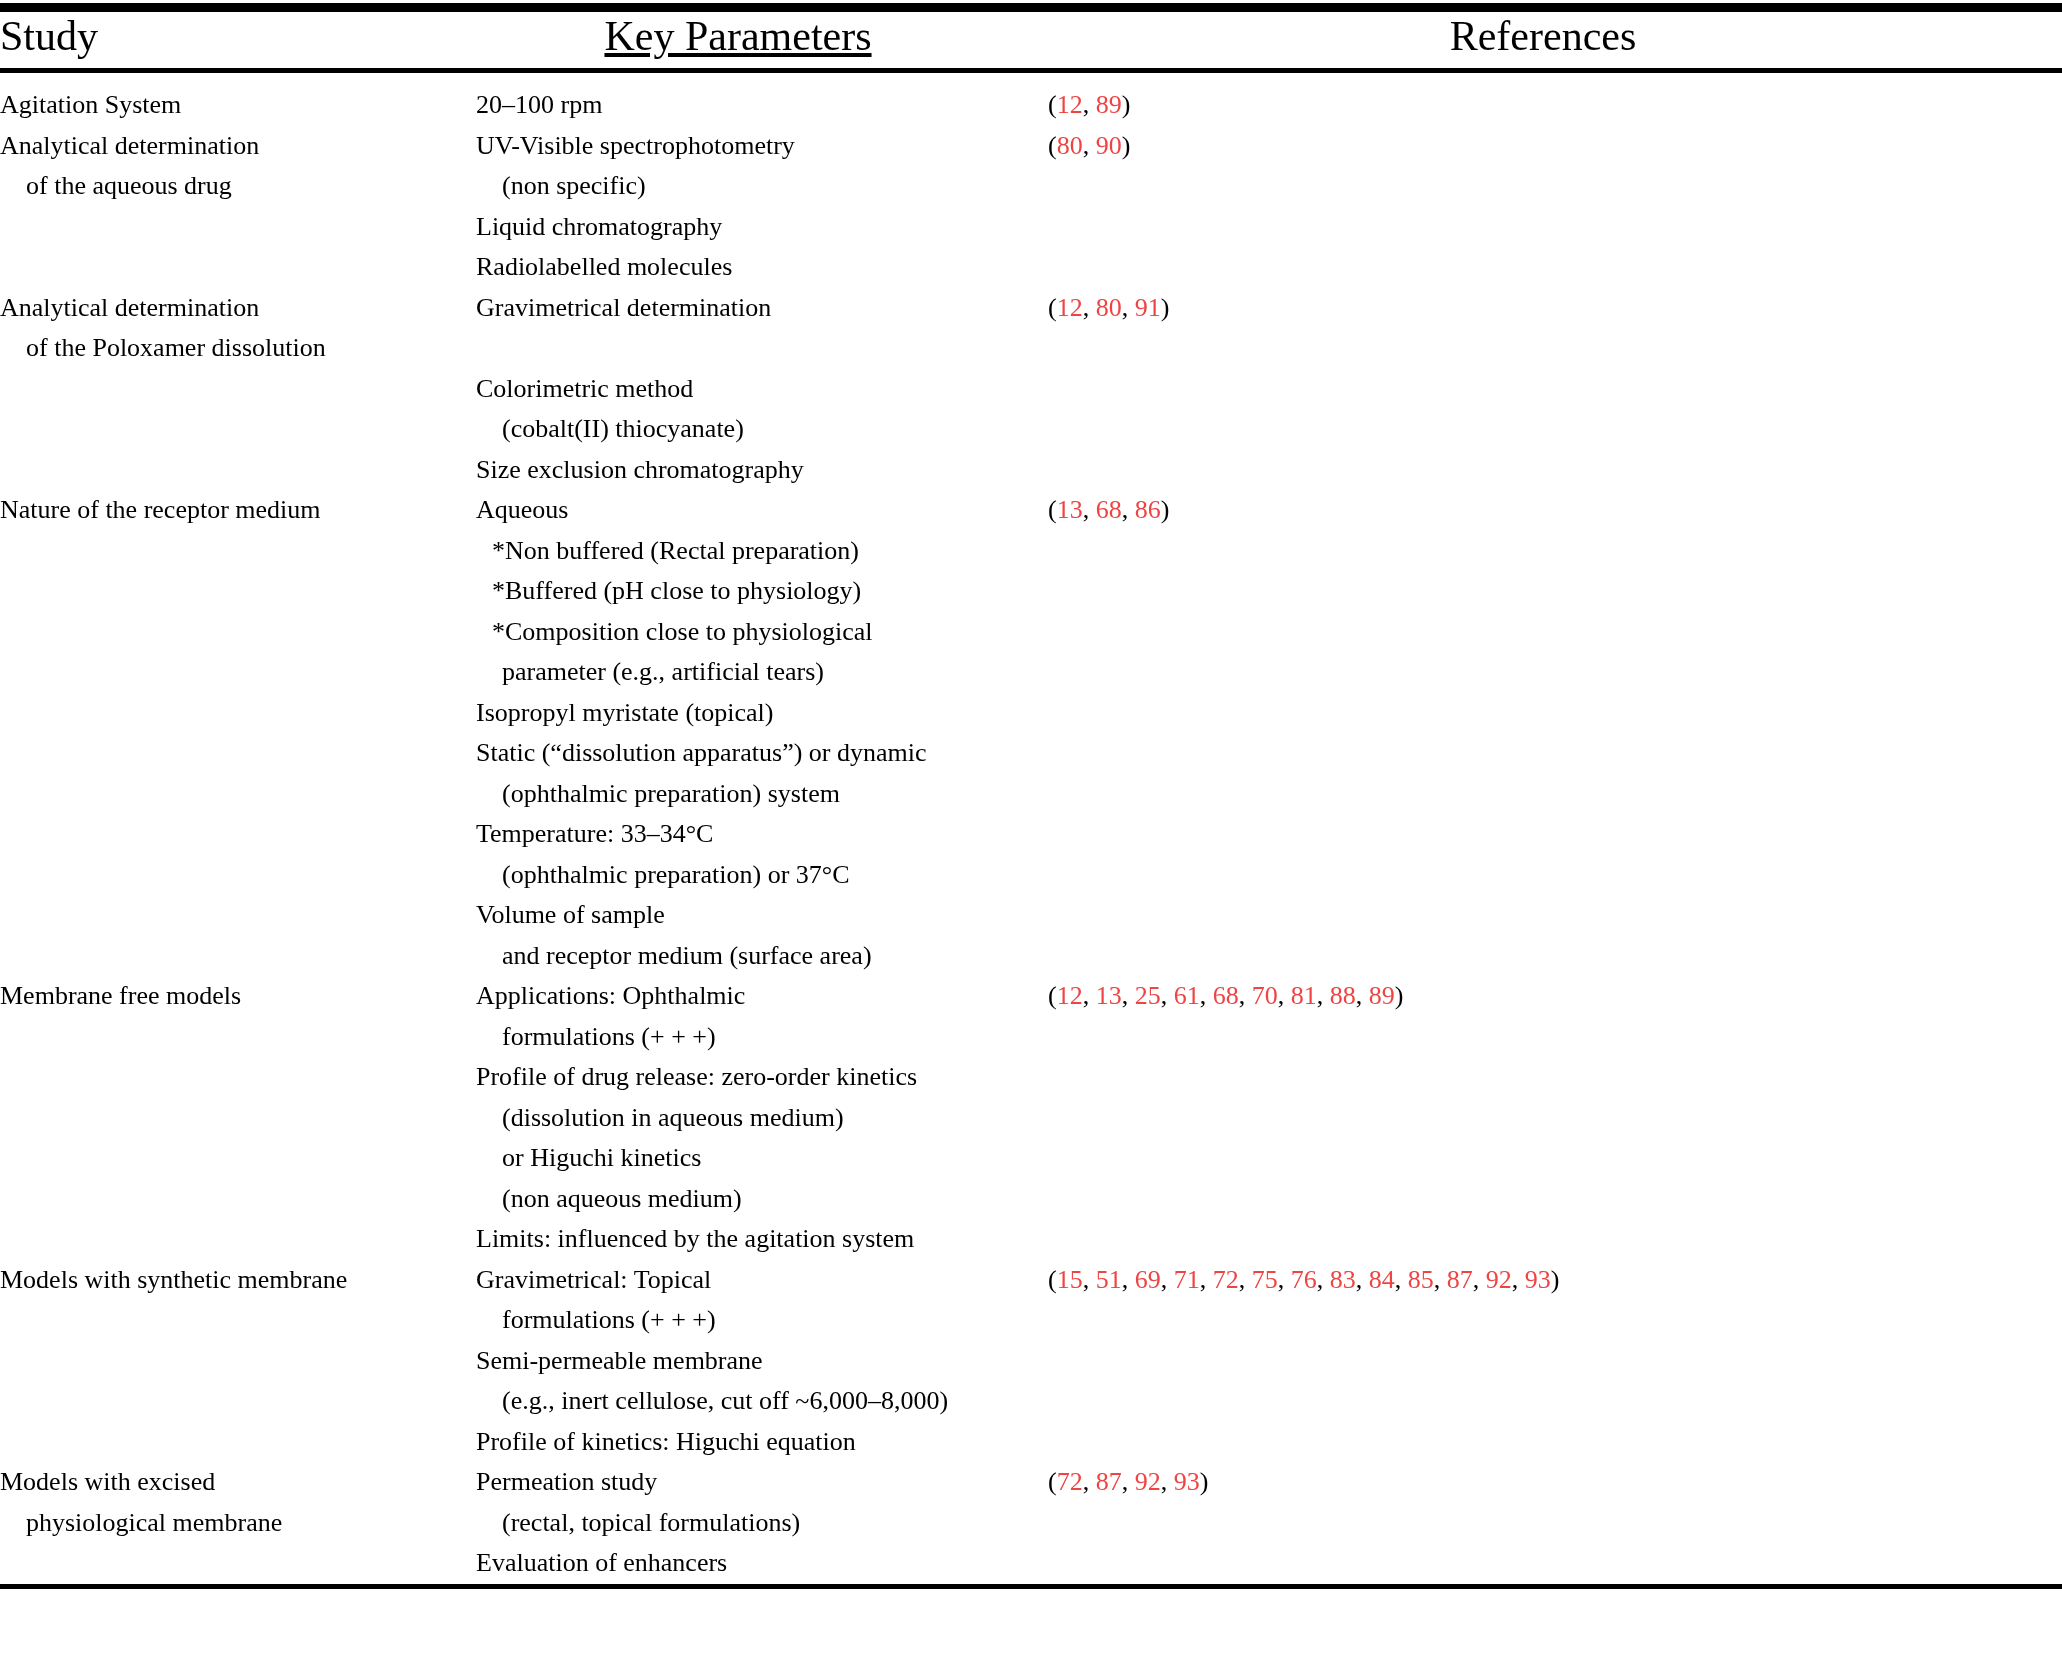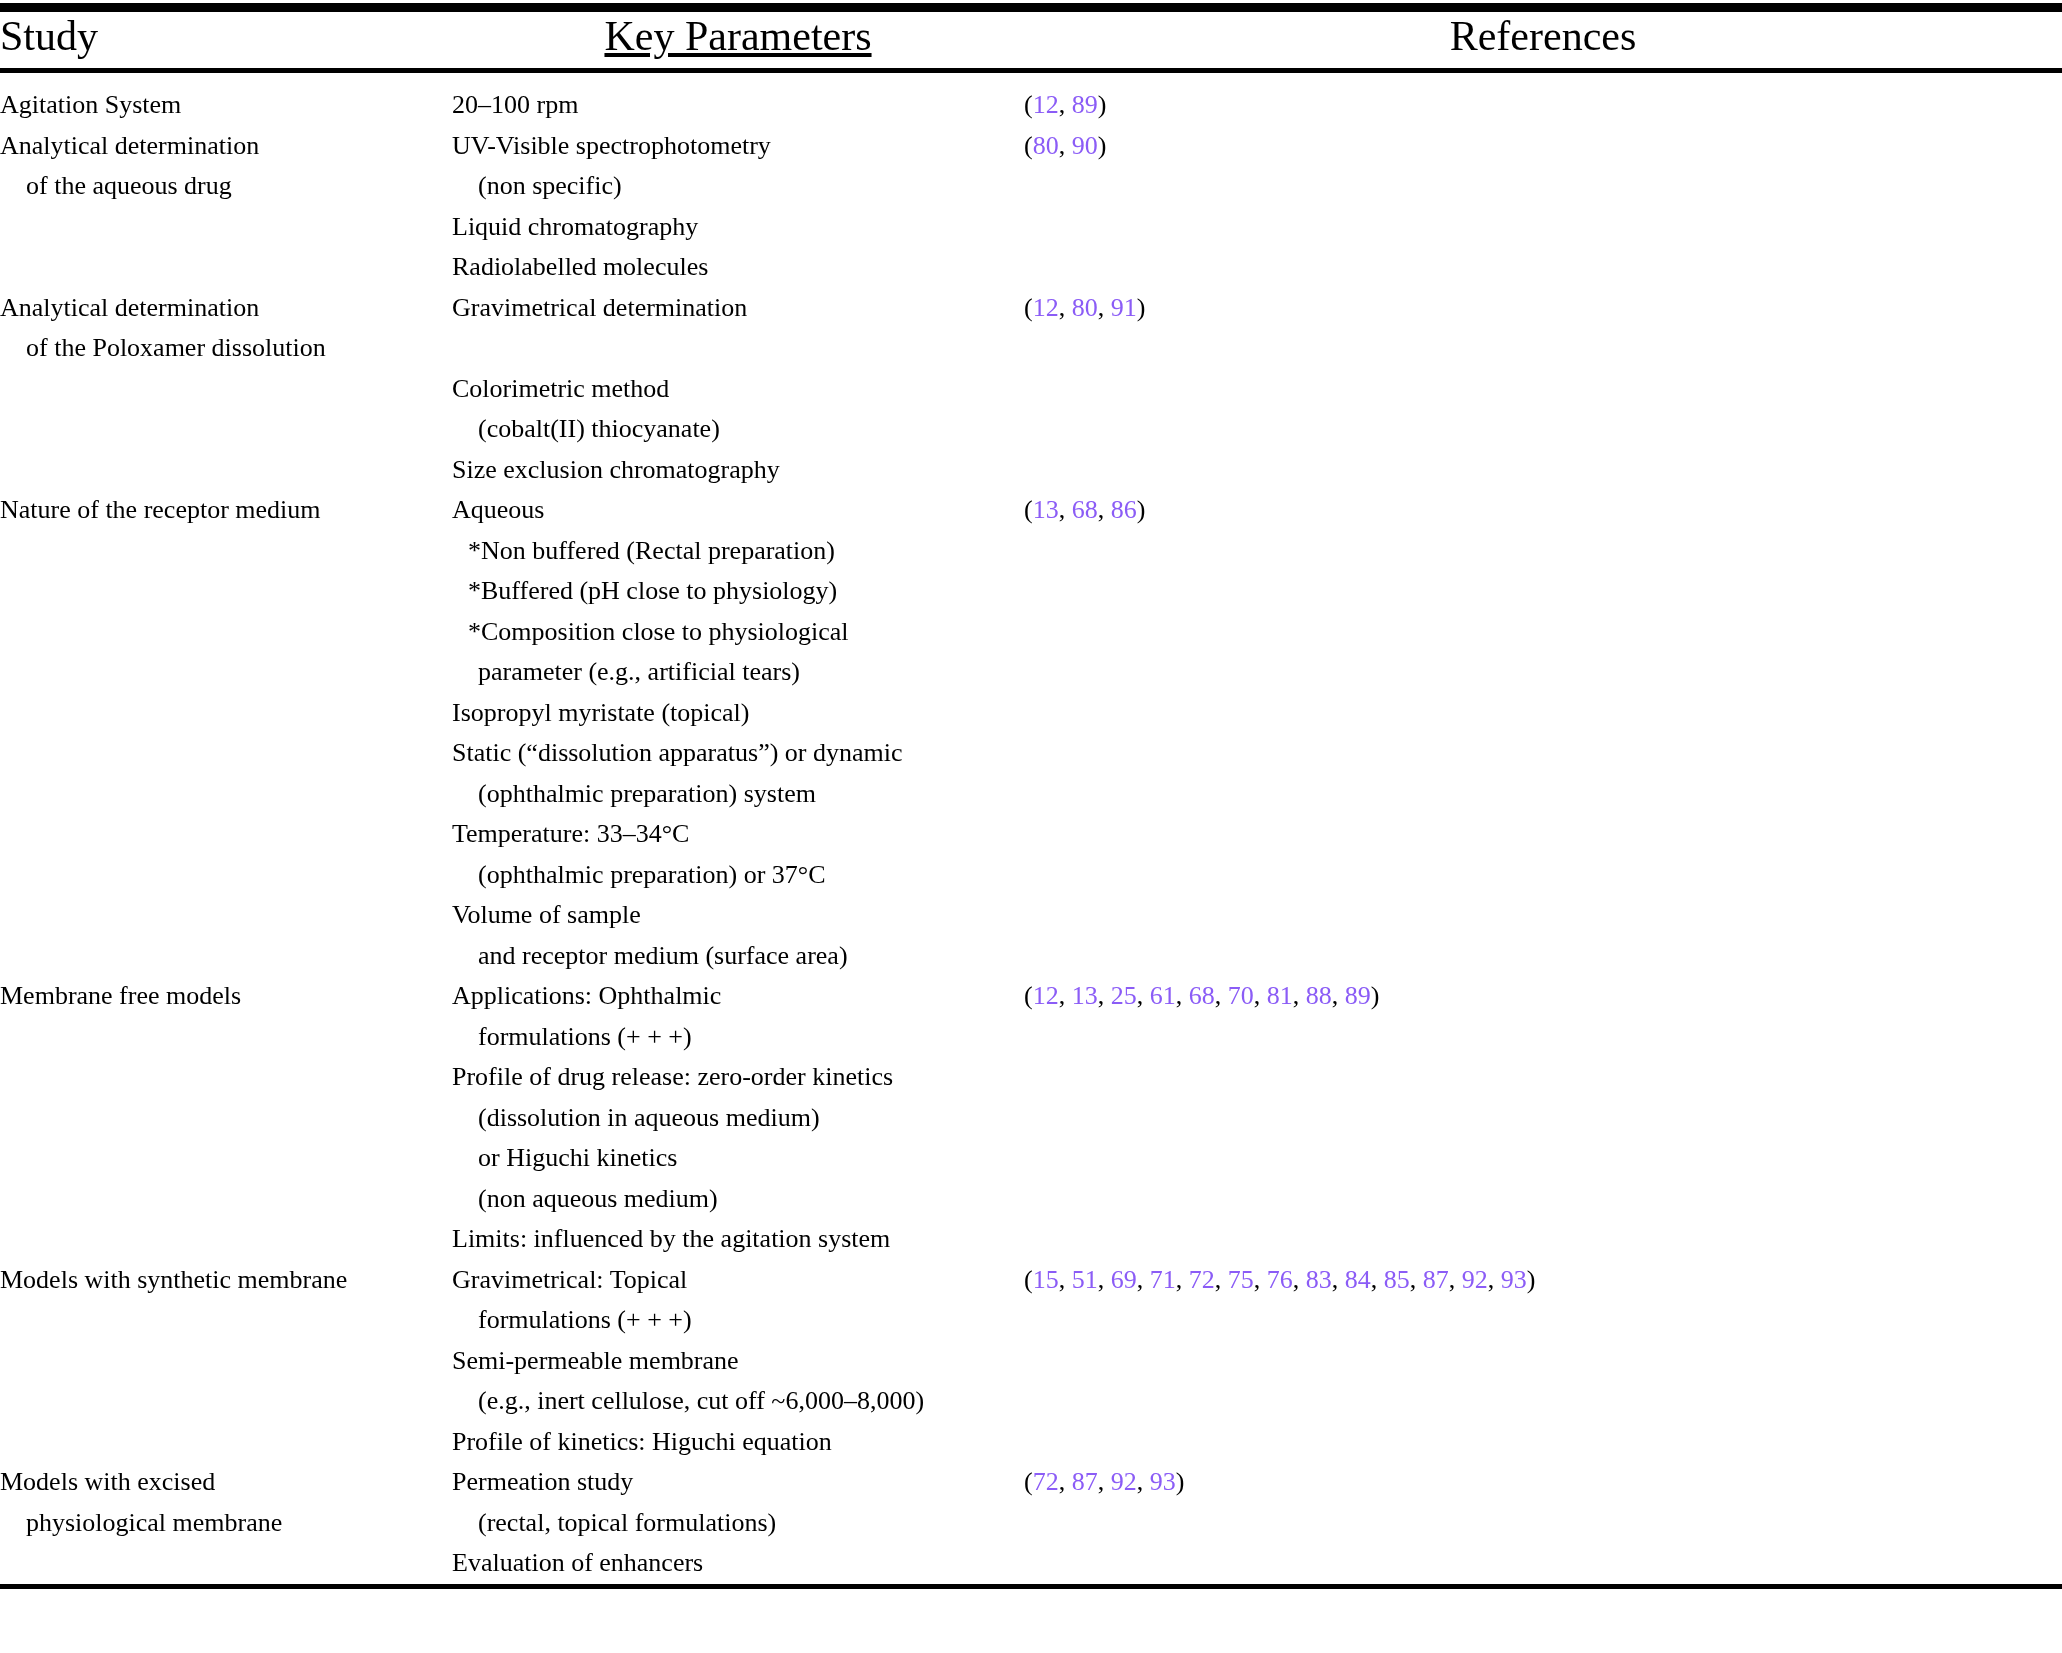--- a/index.html
+++ b/index.html
@@ -54,29 +54,29 @@
 
   .trow {
     display: flex;
     align-items: flex-start;
   }
   .cell {
     font-size: 26px;
     line-height: 40.5px;
   }
   .cell-study  { width: 452px; flex: 0 0 452px; }
-  .cell-params { width: 572px; flex: 0 0 572px; white-space: nowrap; }
+  .cell-params { width: 572px; flex: 0 0 572px; white-space: nowrap; margin-left: 24px; }
   .cell-refs   { width: 1038px; flex: 0 0 1038px; white-space: nowrap; }
 
   .line { display: block; white-space: nowrap; }
   .ind1 { padding-left: 26px; }
   .ind2 { padding-left: 16px; }
   .blank { display: block; height: 40.5px; }
 
-  .refnum { color: #8b5cf6; margin-top: 36px; }
+  .refnum { color: #ef4444; margin-top: 36px; }
   .paren  { color: #000000; }
 </style>
 </head>
 <body>
 
 <div class="table-wrap">
 
   <div class="rule rule-top"></div>
 
   <div class="header-row">

